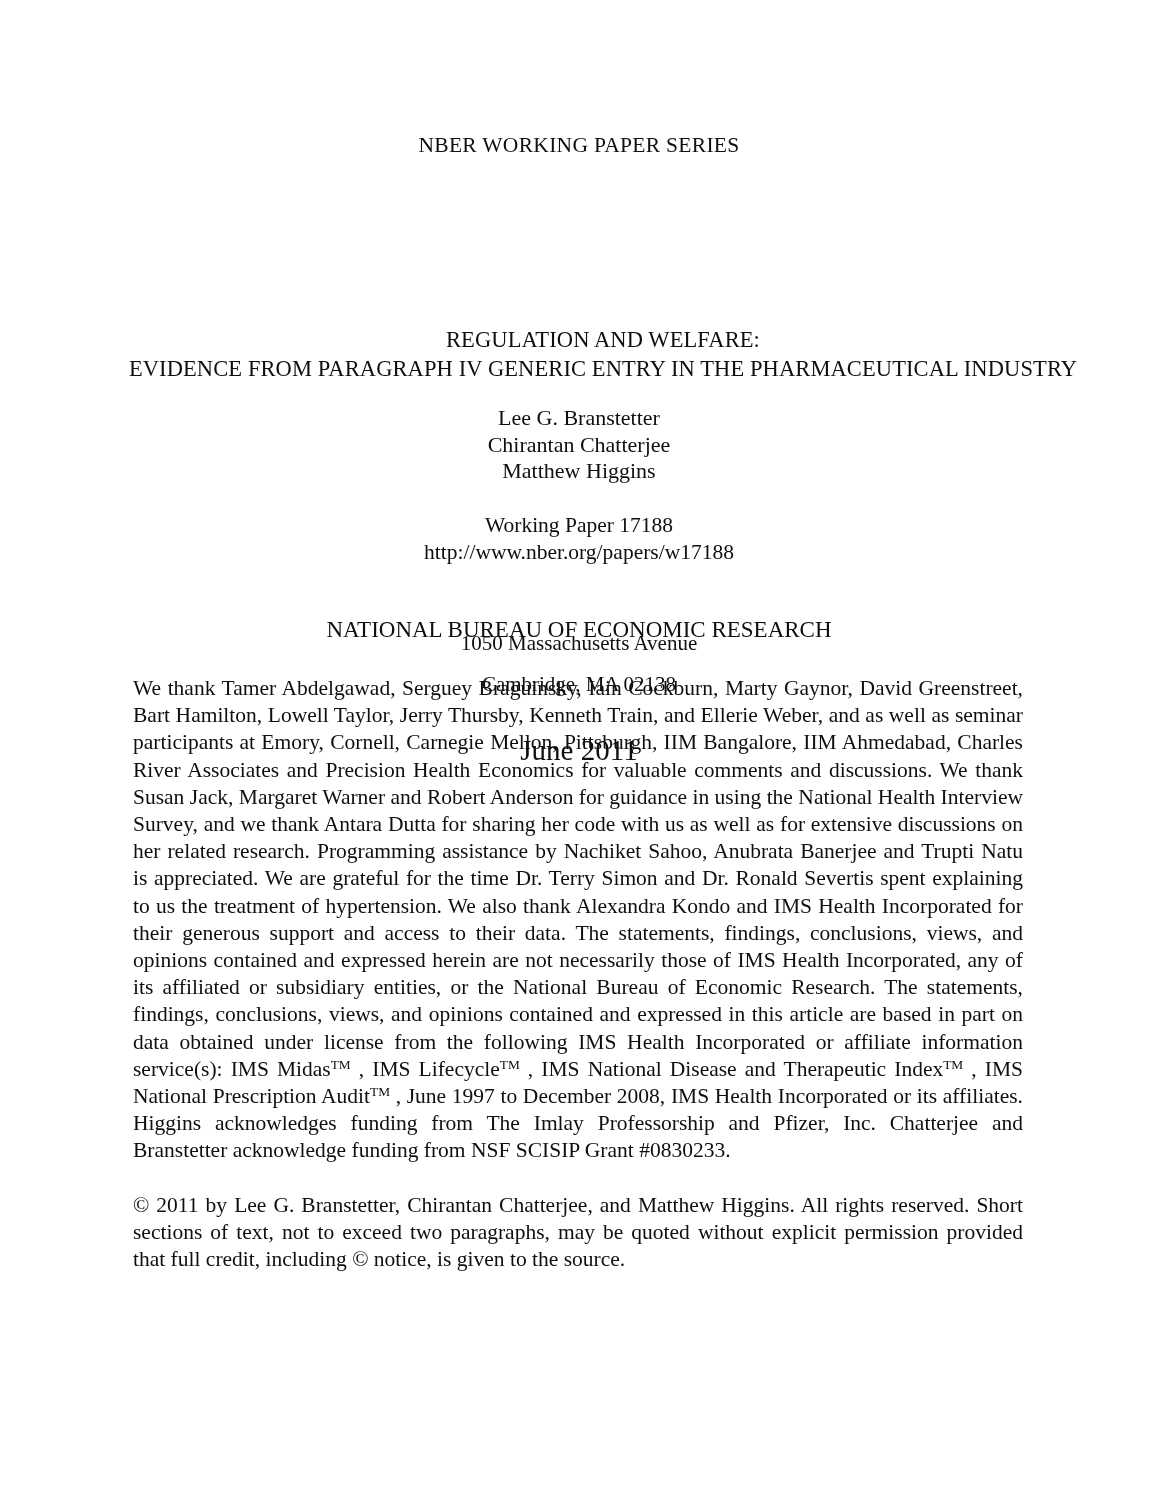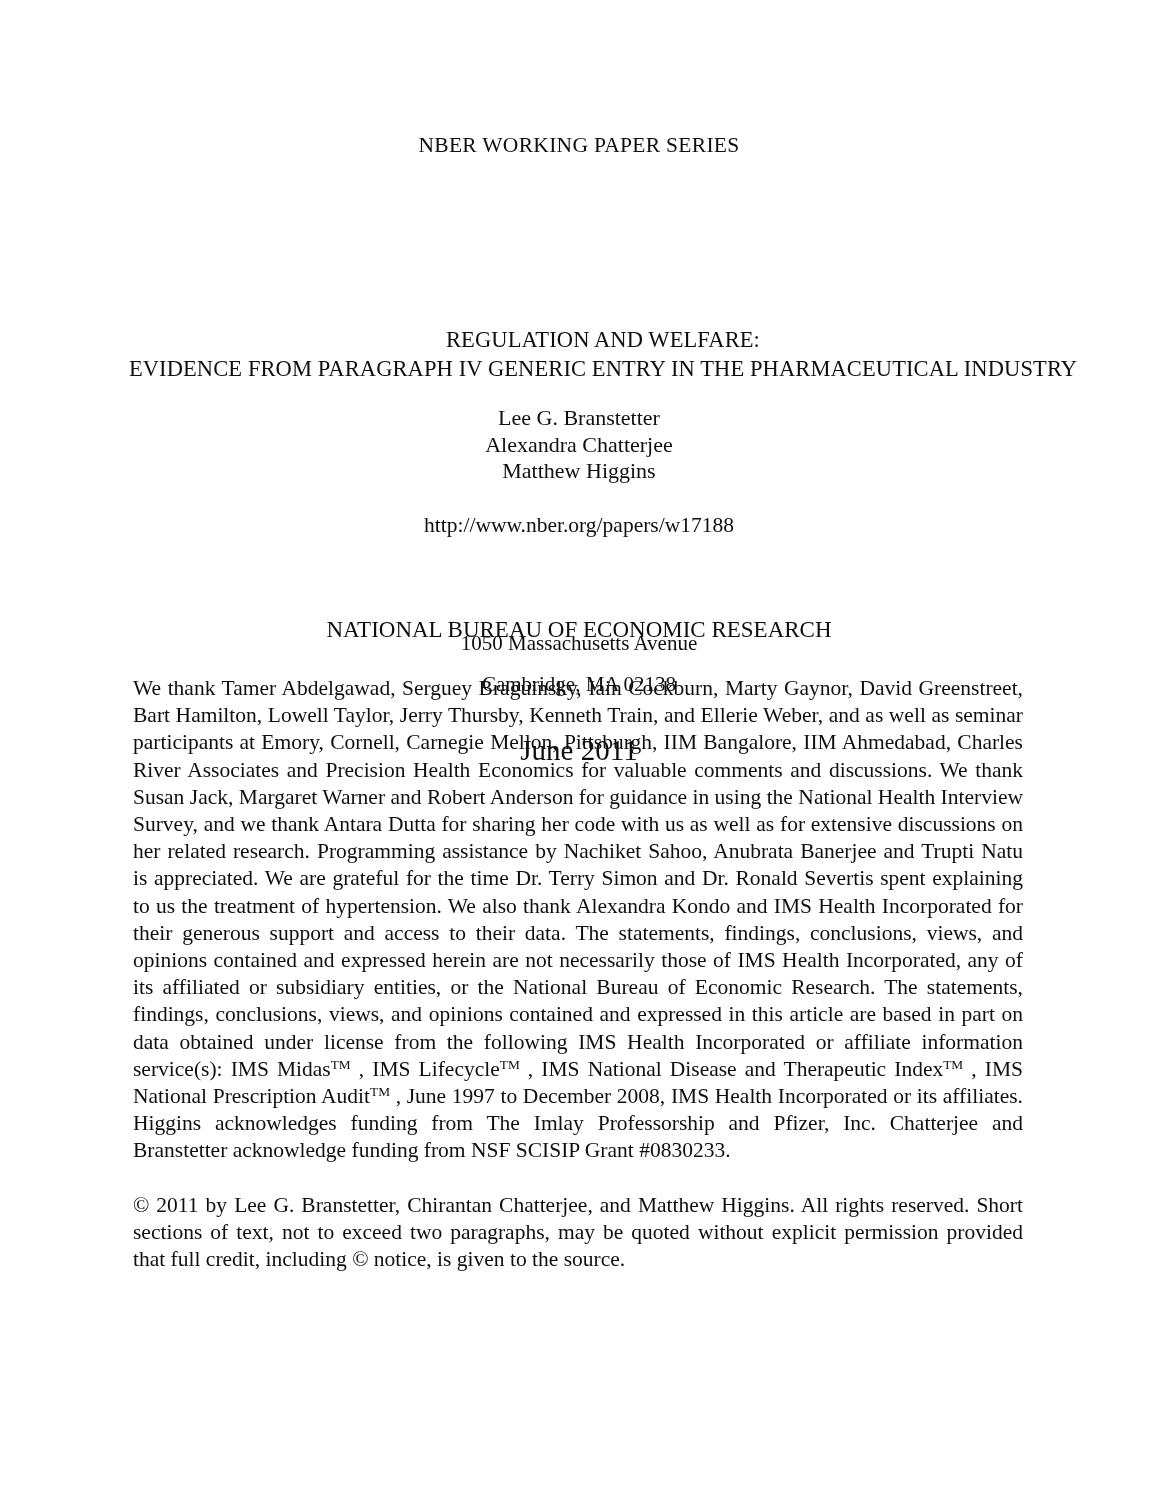--- a/index.html
+++ b/index.html
@@ -125,25 +125,26 @@
 
   <div class="series-header">NBER WORKING PAPER SERIES</div>
 
   <div class="title-block">
     <div>REGULATION AND WELFARE:</div>
     <div>EVIDENCE FROM PARAGRAPH IV GENERIC ENTRY IN THE PHARMACEUTICAL INDUSTRY</div>
   </div>
 
   <div class="authors-block">
     <div>Lee G. Branstetter</div>
-    <div>Alexandra Chatterjee</div>
+    <div>Chirantan Chatterjee</div>
     <div>Matthew Higgins</div>
   </div>
 
   <div class="paper-block">
+    <div>Working Paper 17188</div>
     <div>http://www.nber.org/papers/w17188</div>
   </div>
 
   <div class="institution-line">NATIONAL BUREAU OF ECONOMIC RESEARCH</div>
   <div class="street-line">1050 Massachusetts Avenue</div>
 
   <div class="body-col">
     <p><span>We thank Tamer Abdelgawad, Serguey Braguinsky, Iain Cockburn, Marty Gaynor, David Greenstreet, Bart Hamilton, Lowell Taylor, Jerry Thursby, Kenneth Train, and  Ellerie Weber, and as well as seminar participants at Emory, Cornell, Carnegie Mellon, Pittsburgh, IIM Bangalore, IIM Ahmedabad, Charles River Associates and Precision Health Economics for valuable comments and discussions. We thank Susan Jack, Margaret Warner and Robert Anderson for guidance in using the National Health Interview Survey, and we thank Antara Dutta for sharing her code with us as well as for extensive discussions on her related research. Programming assistance by Nachiket Sahoo, Anubrata Banerjee and Trupti Natu is appreciated. We are grateful for the time Dr. Terry Simon and Dr. Ronald Severtis spent explaining to us the treatment of hypertension. We also thank Alexandra Kondo and IMS Health Incorporated for their generous support and access to their data. The statements, findings, conclusions, views, and opinions contained and expressed herein are not necessarily those of IMS Health Incorporated, any of its affiliated or subsidiary entities, or the National Bureau of Economic Research. The statements, findings, conclusions, views, and opinions contained and expressed in this article are based in part on data obtained under license from the following IMS Health Incorporated or affiliate information service(s): IMS Midas</span><sup class="tm">TM</sup><span> , IMS Lifecycle</span><sup class="tm">TM</sup><span> , IMS National Disease and Therapeutic Index</span><sup class="tm">TM</sup><span> , IMS National Prescription Audit</span><sup class="tm">TM</sup><span> , June 1997 to December 2008, IMS Health Incorporated or its affiliates. Higgins acknowledges funding from The Imlay Professorship and Pfizer, Inc. Chatterjee and Branstetter acknowledge funding from NSF SCISIP Grant #0830233.</span></p>
 
 

